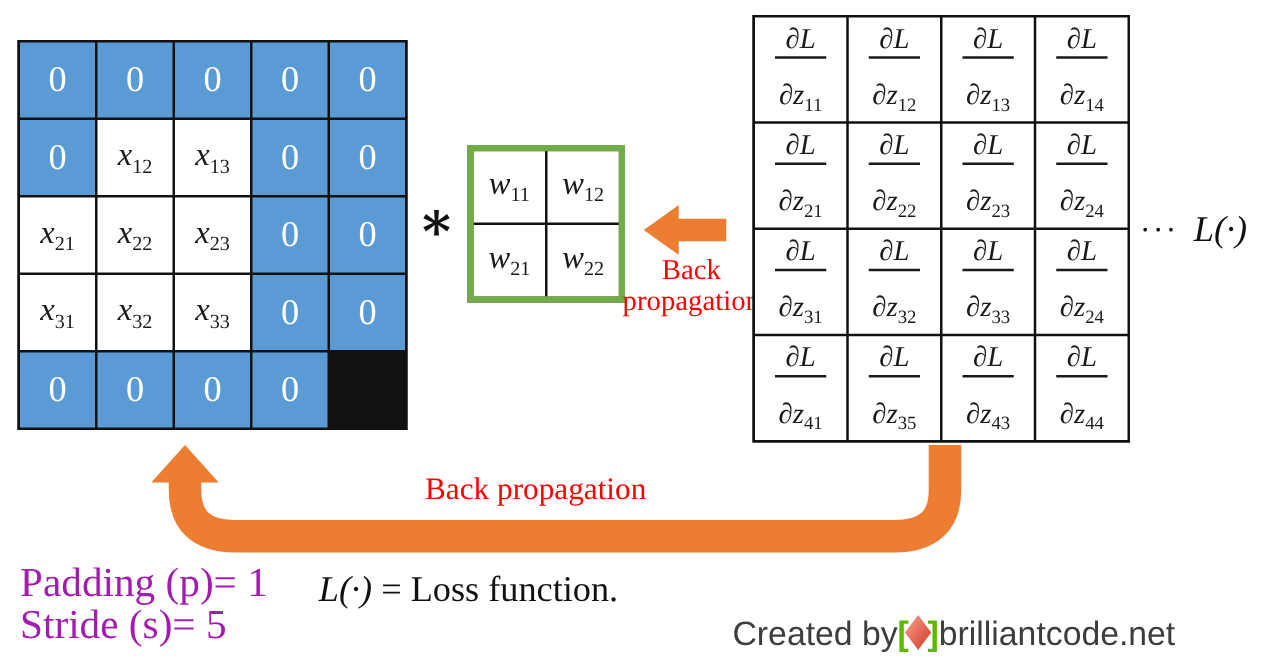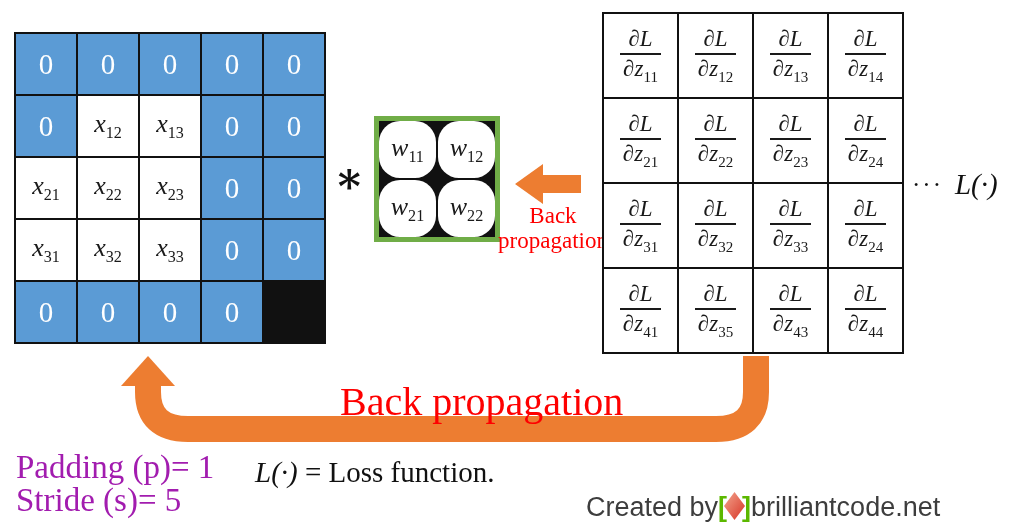--- a/index.html
+++ b/index.html
@@ -17,42 +17,42 @@
   .var i{font-style:italic;}
   .var sub{font-style:normal;font-size:0.62em;}
 
   
   .star{position:absolute;left:334px;top:152px;font-size:44px;font-weight:bold;color:#111;}
 
   
   .kernel{position:absolute;left:374px;top:116px;display:grid;
           grid-template-columns:repeat(2,57px);grid-auto-rows:57px;gap:2px;
           background:var(--grid_line);border:5px solid var(--kernel_green);width:max-content;}
-  .kernel .cell{font-size:26px;border-radius:21px;}
+  .kernel .cell{font-size:26px;}
 
   
   .grid4{position:absolute;left:602px;top:12px;display:grid;
          grid-template-columns:repeat(4,73px);grid-auto-rows:83px;gap:2px;
          background:var(--grid_line);border:2px solid var(--grid_line);width:max-content;}
   .frac{display:flex;flex-direction:column;align-items:center;font-style:italic;
         font-size:23px;line-height:1.12;}
   .frac .num{padding:0 2px 1px;}
-  .frac .den{border-top:2px solid #1a1a1a;padding:1px 3px 0;}
+  .frac .den{border-top:2px solid #1a1a1a;padding:16px 3px 0;}
   .frac sub{font-style:normal;font-size:15px;}
 
   
   .overlay{position:absolute;left:0;top:0;width:1010px;height:532px;pointer-events:none;}
 
   
   .small-label{position:absolute;left:484px;top:203px;width:138px;text-align:center;
                color:var(--label_red);font-size:23px;line-height:25px;font-family:Liberation Serif, serif;}
   .dots-loss{position:absolute;left:912px;top:168px;display:flex;align-items:center;gap:12px;}
   .dots{font-size:25px;letter-spacing:2px;color:#111;}
   .lfn{font-style:italic;font-size:29px;}
-  .big-label{position:absolute;left:340px;top:378px;color:var(--label_red);font-size:40px;}
+  .big-label{position:absolute;left:340px;top:378px;color:var(--label_red);font-size:25px;}
 
   
   .footer-left{position:absolute;left:16px;top:451px;font-size:33px;line-height:33px;color:#a21caf;}
   .loss-def{position:absolute;left:255px;top:456px;font-size:29px;color:#111;}
   .loss-def .lfn{font-size:29px;}
 
   
   .watermark{position:absolute;left:586px;top:492px;display:flex;
              font-family:"Liberation Sans","DejaVu Sans",sans-serif;font-size:27px;
              color:var(--text_dark);}

